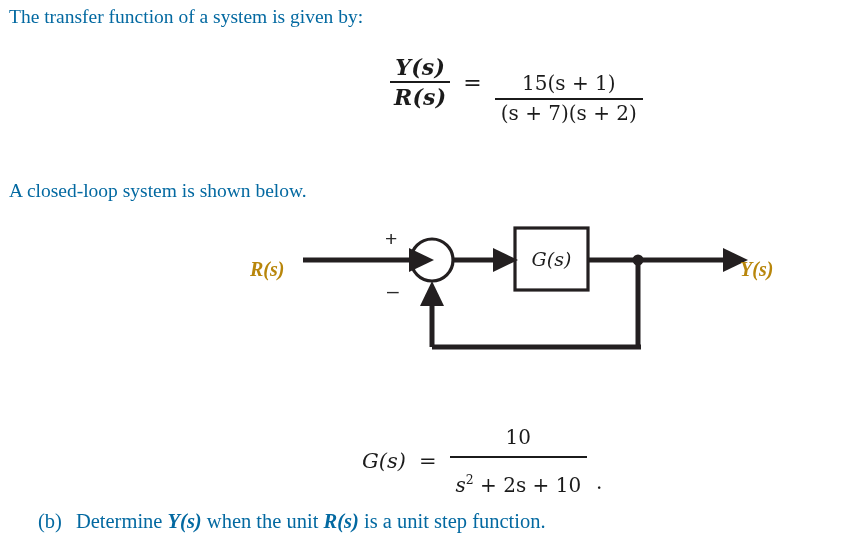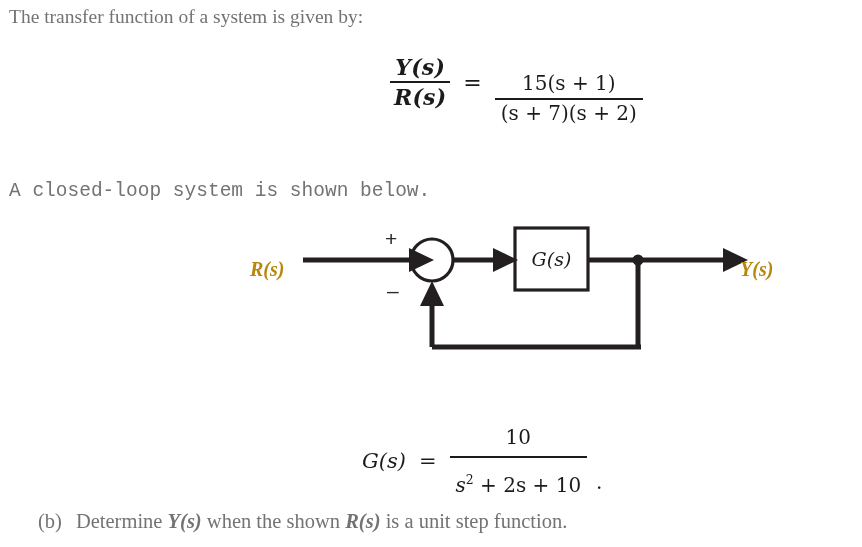--- a/index.html
+++ b/index.html
@@ -17,21 +17,21 @@
   }
 
   .page { position: absolute; inset: 0; }
 
   
   .line {
     position: absolute;
     white-space: nowrap;
     font-size: 19.5px;
     line-height: 1.15;
-    color: #737373;
+    color: #0369a1;
   }
   .ital-bold { font-style: italic; font-weight: bold; }
   .ital { font-style: italic; }
 
   
   .mathrow {
     position: absolute;
     display: flex;
     align-items: center;
     font-family: "DejaVu Serif", "Liberation Serif", serif;
@@ -134,21 +134,21 @@
     </span>
     <span class="eq">=</span>
     <span class="frac rhs">
       <span class="num">15(s + 1)</span>
       <span class="bar"></span>
       <span class="den">(s + 7)(s + 2)</span>
     </span>
   </div>
 
 
-  <div class="line" style="left:9px; top:180px;font-family:Liberation Mono, monospace;">A closed-loop system is shown below.</div>
+  <div class="line" style="left:9px; top:180px;">A closed-loop system is shown below.</div>
 
   <div id="block-diagram">
 
     <svg width="862" height="150" viewBox="0 0 862 150">
       <g stroke="#231f20" fill="#231f20" stroke-width="5" stroke-linecap="butt">
 
         <line x1="303" y1="46" x2="409" y2="46"></line>
 
         <circle cx="432" cy="46" r="21" fill="#ffffff" stroke="#231f20" stroke-width="3.2"></circle>
 
@@ -189,16 +189,16 @@
     <span class="eq">=</span>
     <span class="frac rhs">
       <span class="num">10</span>
       <span class="bar"></span>
       <span class="den"><span class="ital">s</span><sup class="pw">2</sup><span> + 2s + 10</span></span>
     </span>
     <span class="trailing-dot">.</span>
   </div>
 
   <div class="line" style="left:38px; top:510px; font-size:20.5px;">
-    <span>(b)</span><span style="display:inline-block;width:14px;"></span><span>Determine </span><span class="ital-bold">Y(s)</span><span> when the shown </span><span class="ital-bold">R(s)</span><span> is a unit step function.</span>
+    <span>(b)</span><span style="display:inline-block;width:14px;"></span><span>Determine </span><span class="ital-bold">Y(s)</span><span> when the unit </span><span class="ital-bold">R(s)</span><span> is a unit step function.</span>
   </div>
 
 </div>
 
 </body></html>

